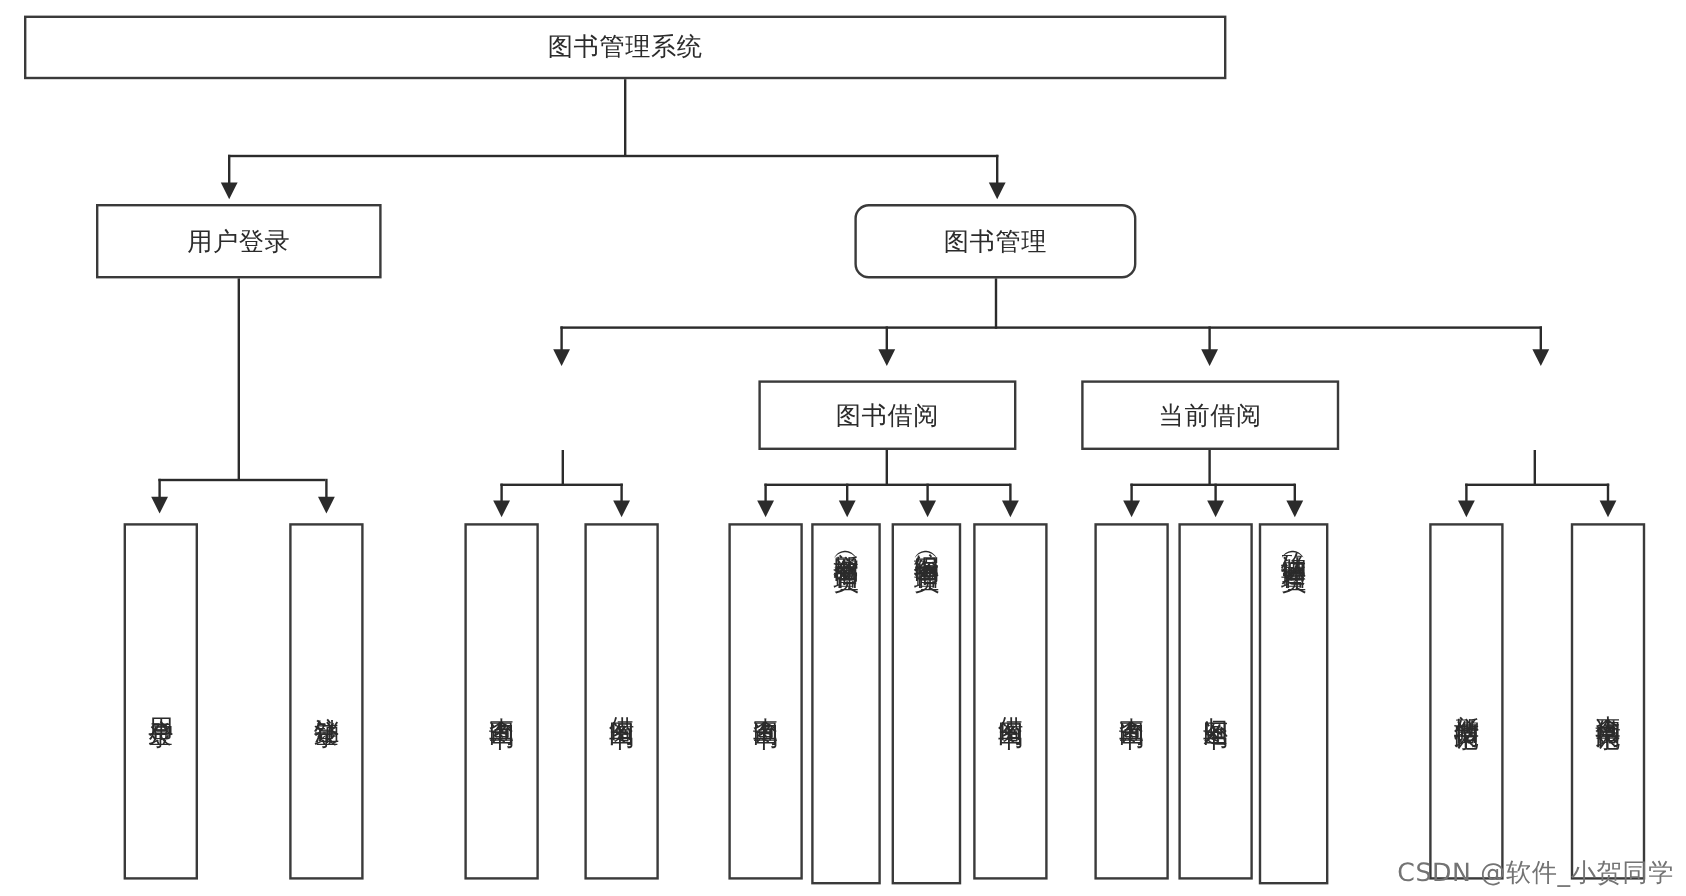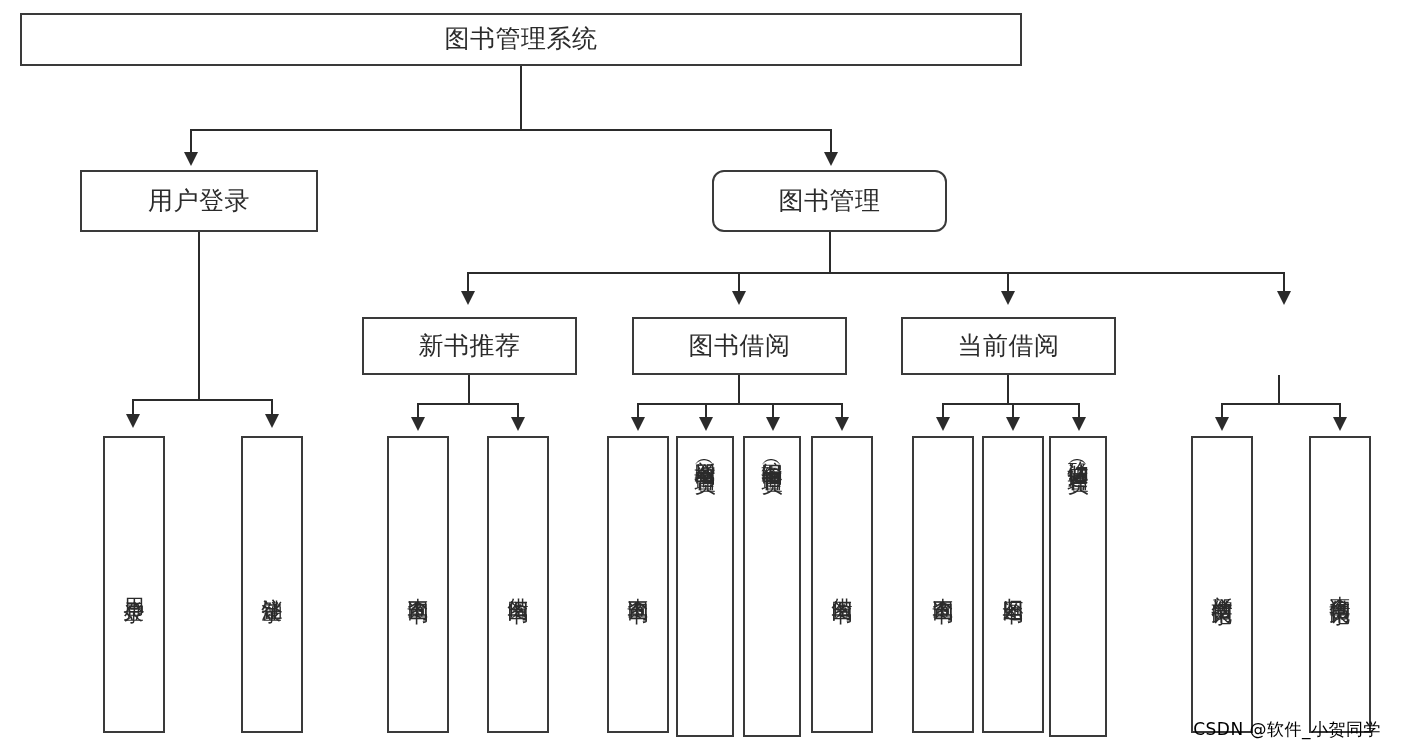--- a/index.html
+++ b/index.html
@@ -19,21 +19,21 @@
     position: absolute;
     box-sizing: border-box;
     border: 2px solid #3a3a3a;
     background: #ffffff;
     display: flex;
     align-items: center;
     justify-content: center;
     color: #2b2b2b;
   }
   .node .lbl {
-    font-size: 25px;
+    font-size: 21px;
     line-height: 1.15;
     letter-spacing: 0.5px;
     white-space: nowrap;
   }
   
   .leaf .lbl {
     writing-mode: vertical-rl;
     text-orientation: upright;
     -webkit-writing-mode: vertical-rl;
     white-space: nowrap;
@@ -60,24 +60,24 @@
   .arrow {
     position: absolute;
     width: 0;
     height: 0;
     border-left: 7px solid transparent;
     border-right: 7px solid transparent;
     border-top: 14px solid #2b2b2b;
   }
   .watermark {
     position: absolute;
-    right: 24px;
+    right: 10px;
     bottom: 6px;
-    font-size: 17px;
-    color: #000000;
+    font-size: 21px;
+    color: #737373;
     white-space: nowrap;
     letter-spacing: 0.5px;
   }
 </style>
 </head>
 <body>
 
 <div id="canvas">
 
   <div class="node" style="left:20px; top:13px; width:1002px; height:53px;">
@@ -111,23 +111,20 @@
   <div class="hline" style="left:467px; top:272px; width:818px; height:2px;"></div>
   <div class="vline" style="left:467px; top:272px; width:2px; height:22px;"></div>
   <div class="arrow" style="left:461px; top:291px;"></div>
   <div class="vline" style="left:738px; top:272px; width:2px; height:22px;"></div>
   <div class="arrow" style="left:732px; top:291px;"></div>
   <div class="vline" style="left:1007px; top:272px; width:2px; height:22px;"></div>
   <div class="arrow" style="left:1001px; top:291px;"></div>
   <div class="vline" style="left:1283px; top:272px; width:2px; height:22px;"></div>
   <div class="arrow" style="left:1277px; top:291px;"></div>
 
-  <div class="node" style="left:362px; top:317px; width:215px; height:58px;">
-    <span class="lbl">新书推荐</span>
-  </div>
   <div class="node" style="left:901px; top:317px; width:215px; height:58px;">
     <span class="lbl">当前借阅</span>
   </div>
   <div class="node" style="left:632px; top:317px; width:215px; height:58px;">
     <span class="lbl">图书借阅</span>
   </div>
 
   <div class="vline" style="left:468px; top:375px; width:2px; height:29px;"></div>
   <div class="hline" style="left:417px; top:403px; width:102px; height:2px;"></div>
   <div class="vline" style="left:417px; top:403px; width:2px; height:16px;"></div>

